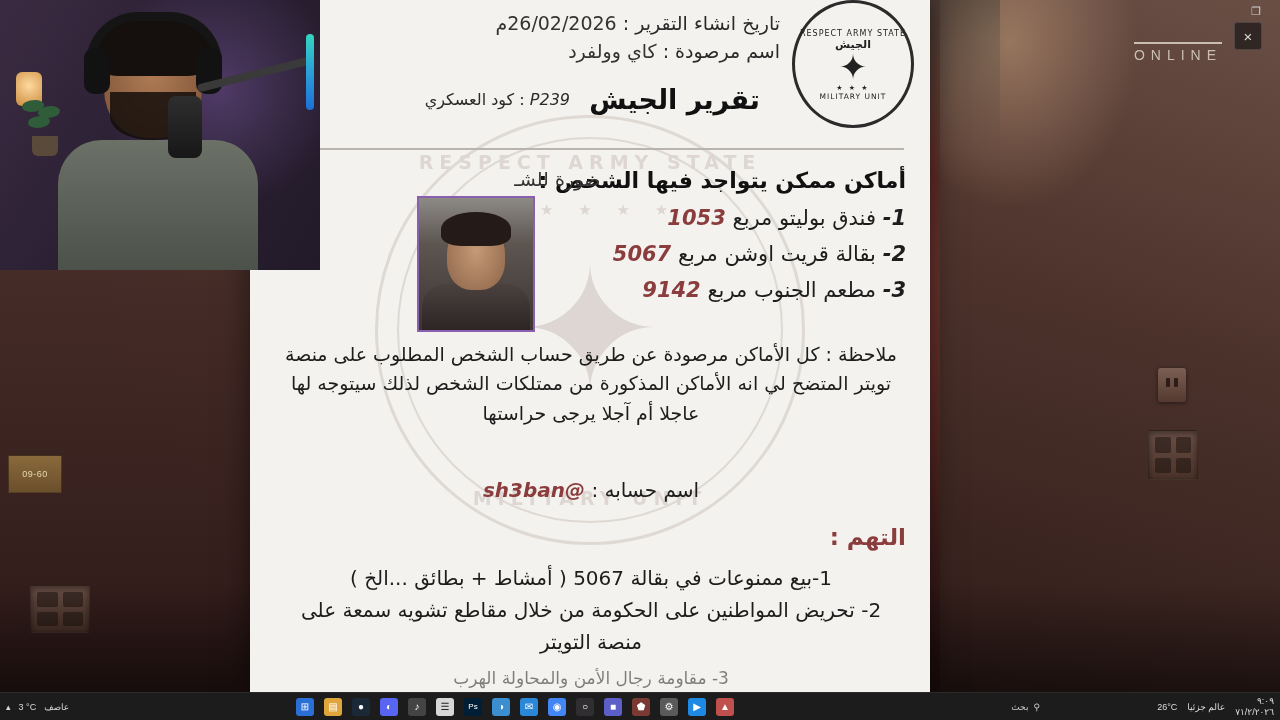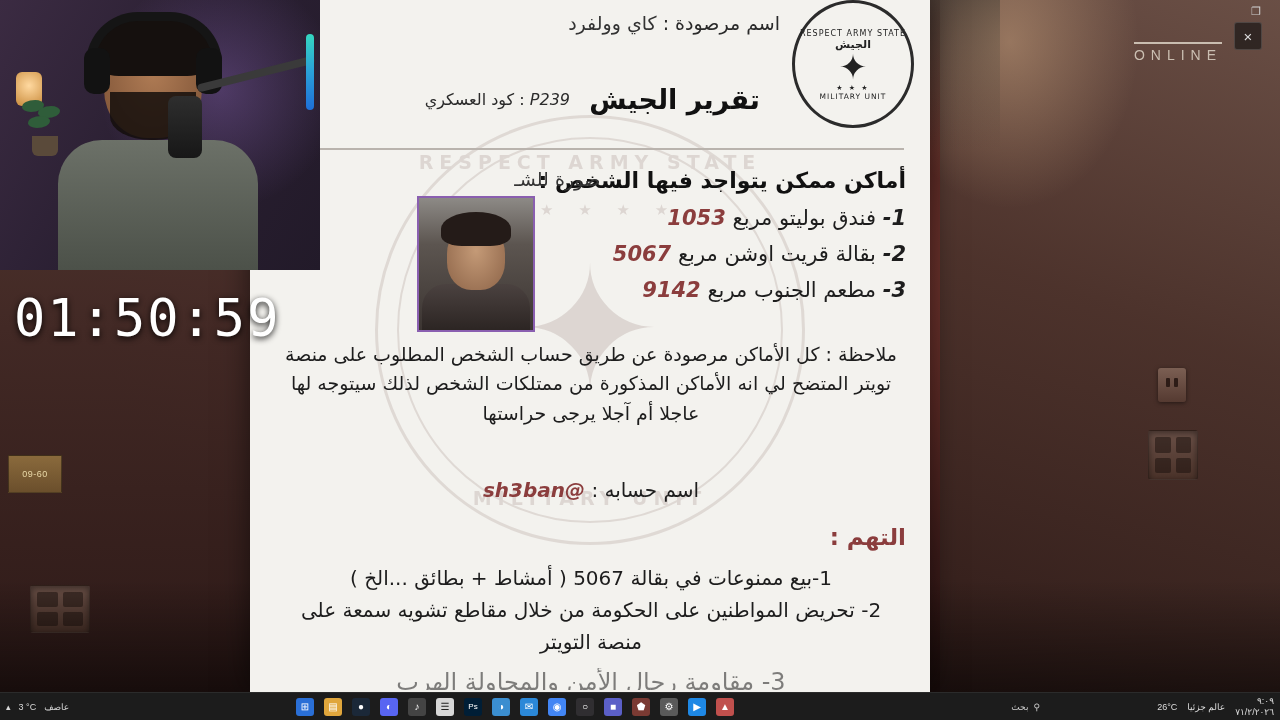--- a/index.html
+++ b/index.html
@@ -194,21 +194,21 @@
   .account .handle { color: #8b3d3d; font-style: italic; font-weight: bold; }
   .charges-title {
     position: absolute; right: 24px; top: 524px; font-size: 23px; font-weight: bold; color: #8b3d3d;
   }
   .charges {
     position: absolute; right: 24px; left: 26px; top: 562px;
     text-align: center; font-size: 20px; line-height: 1.6; color: #1d1d1d;
   }
   .charge-cut {
     position: absolute; right: 24px; left: 26px; top: 668px;
-    text-align: center; font-size: 24px; color: #1d1d1d; opacity: .55;
+    text-align: center; font-size: 17px; color: #1d1d1d; opacity: .55;
     overflow: hidden; height: 22px;
   }
 
   
   .cam {
     position: absolute; left: 0; top: 0; width: 320px; height: 270px; overflow: hidden;
     background: #241c2b;
   }
   .cam .room {
     position: absolute; inset: 0;
@@ -366,20 +366,24 @@
 
     <div class="badge-logo">
       <div class="bl-top">RESPECT ARMY STATE</div>
       <div class="bl-ar">الجيش</div>
       <div class="bl-wing">✦</div>
       <div class="bl-stars">★ ★ ★</div>
       <div class="bl-bot">MILITARY UNIT</div>
     </div>
 
     <div class="rep-head">
+      <div class="rep-line">
+        <span>تاريخ انشاء التقرير :</span>
+        <span class="val">26/02/2026م</span>
+      </div>
       <div class="rep-line">
         <span>اسم مرصودة :</span>
         <span class="val">كاي وولفرد</span>
       </div>
     </div>
 
     <div class="rep-title">تقرير الجيش</div>
     <div class="rep-code">
       <span class="code">P239</span>
       <span>: كود العسكري</span>
@@ -443,21 +447,20 @@
     <div class="hair"></div>
     <div class="beard"></div>
     <div class="headband"></div>
     <div class="headphone-l"></div>
     <div class="headphone-r"></div>
     <div class="mic-arm"></div>
     <div class="mic"></div>
     <div class="led"></div>
   </div>
 
-  <div class="timer">01:50:59</div>
 
   <div class="taskbar">
     <div class="tb-left">
       <span class="wifi">▴</span>
       <span class="temp">3 °C</span>
       <span class="misc">عاصف</span>
     </div>
 
     <div class="tb-center">
       <div class="tb-icon" style="background:#2a6fd6">⊞</div>

